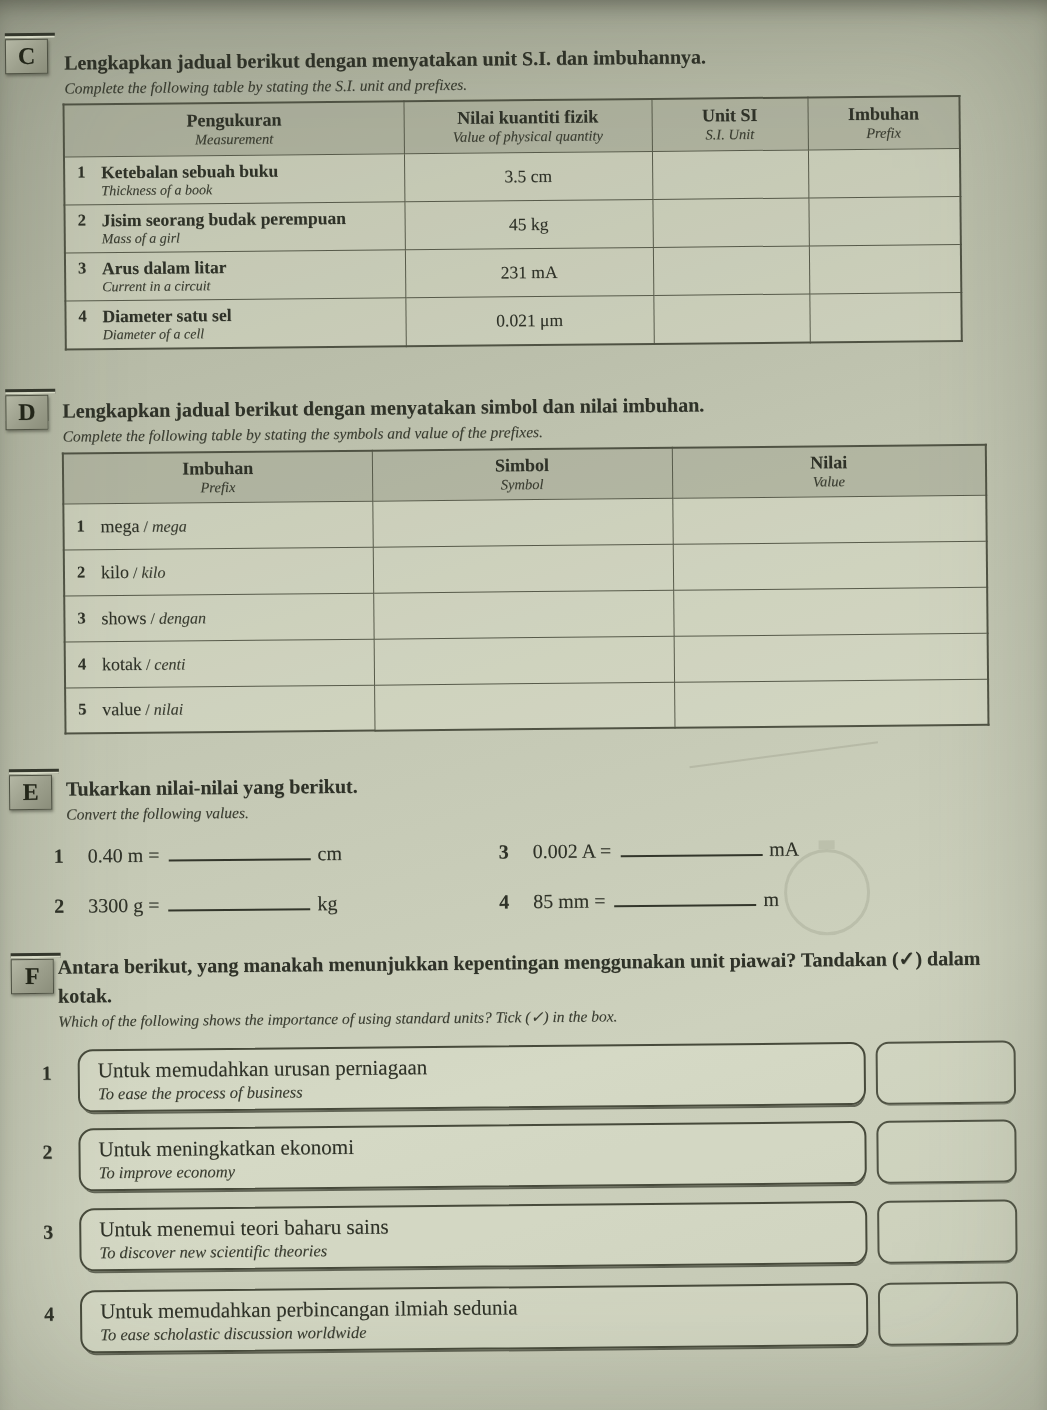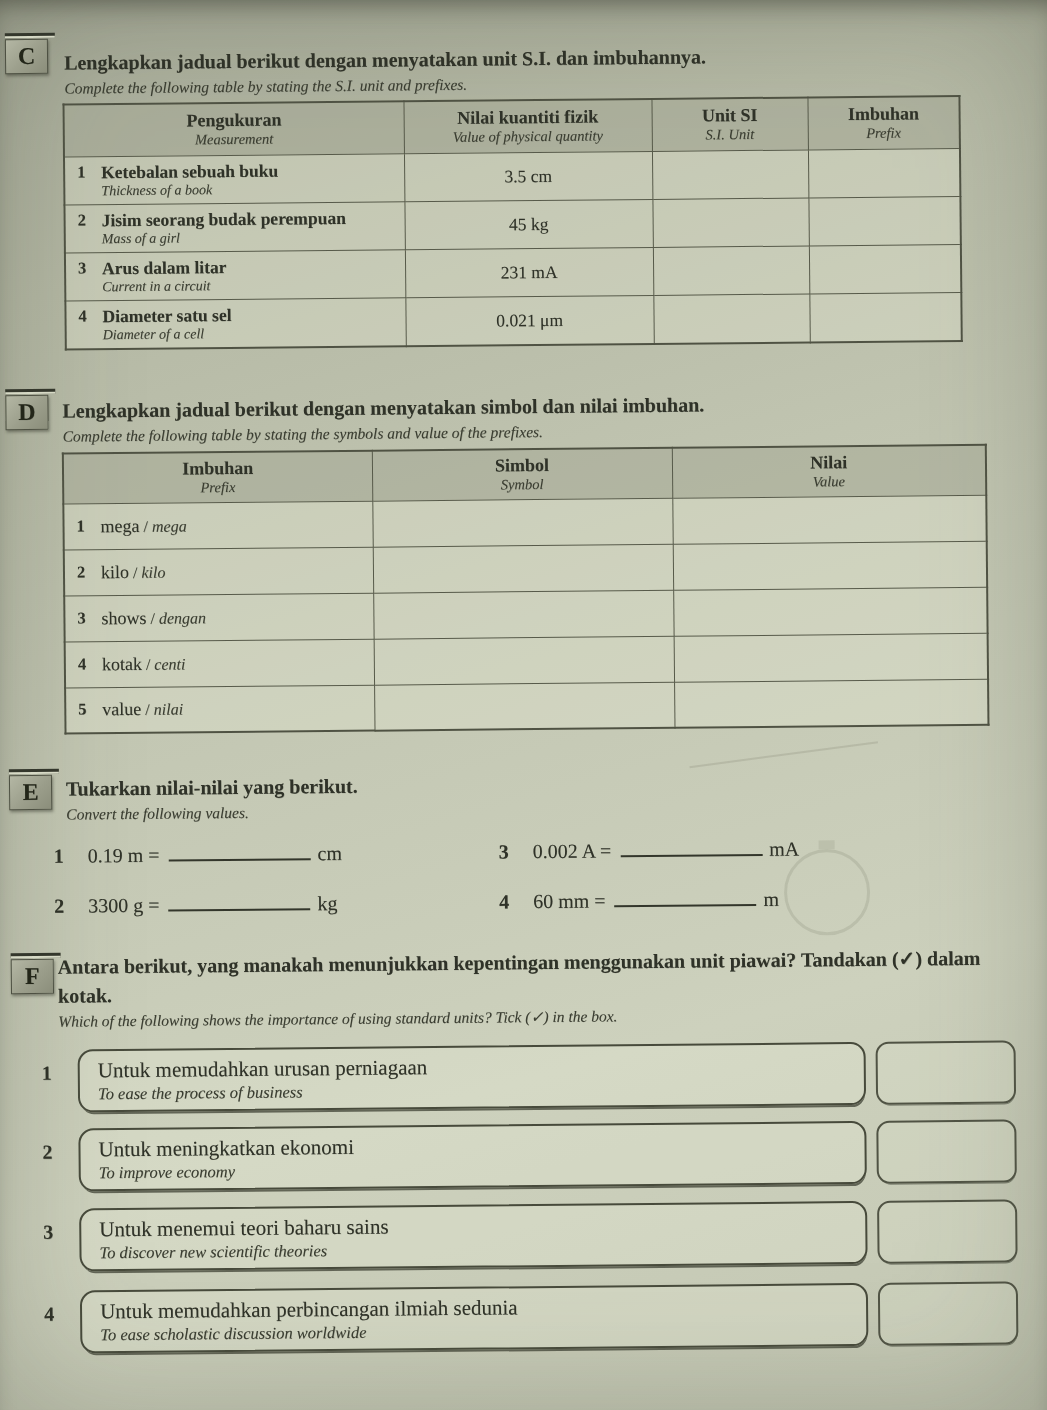--- a/index.html
+++ b/index.html
@@ -214,30 +214,30 @@
   <div class="sec-label" style="left:8px; top:764px;">
     <div class="sec-bar"></div>
     <div class="sec-box">E</div>
   </div>
   <div class="sec-title" style="left:65px; top:770px; width:700px;">
     <div class="t-ms">Tukarkan nilai-nilai yang berikut.</div>
     <div class="t-en">Convert the following values.</div>
   </div>
 
   <div class="e-item" style="left:52px; top:840px;">
-    <span class="e-num">1</span><span>0.19 m =</span><span class="e-blank"></span><span>cm</span>
+    <span class="e-num">1</span><span>0.40 m =</span><span class="e-blank"></span><span>cm</span>
   </div>
   <div class="e-item" style="left:52px; top:890px;">
     <span class="e-num">2</span><span>3300 g =</span><span class="e-blank"></span><span>kg</span>
   </div>
   <div class="e-item" style="left:497px; top:840px;">
     <span class="e-num">3</span><span>0.002 A =</span><span class="e-blank"></span><span>mA</span>
   </div>
   <div class="e-item" style="left:497px; top:890px;">
-    <span class="e-num">4</span><span>60 mm =</span><span class="e-blank"></span><span>m</span>
+    <span class="e-num">4</span><span>85 mm =</span><span class="e-blank"></span><span>m</span>
   </div>
 
   <div class="artifact stopwatch" style="left:782px; top:852px;"></div>
   <div class="artifact pencil-line" style="left:688px; top:756px;"></div>
 
   <div class="sec-label" style="left:8px; top:948px;">
     <div class="sec-bar"></div>
     <div class="sec-box">F</div>
   </div>
   <div class="sec-title" style="left:55px; top:948px; width:958px;">

